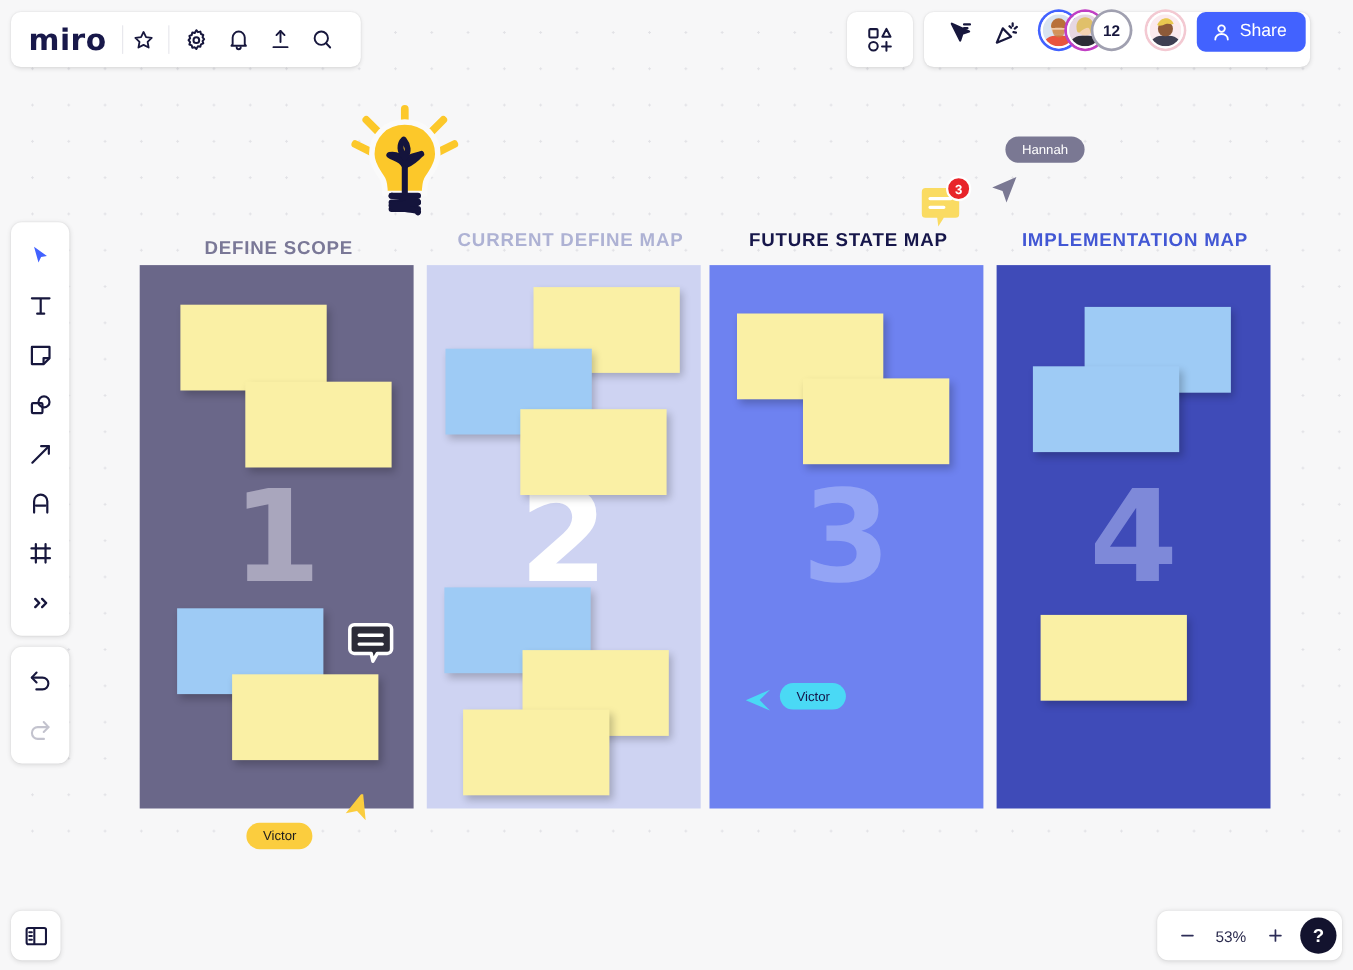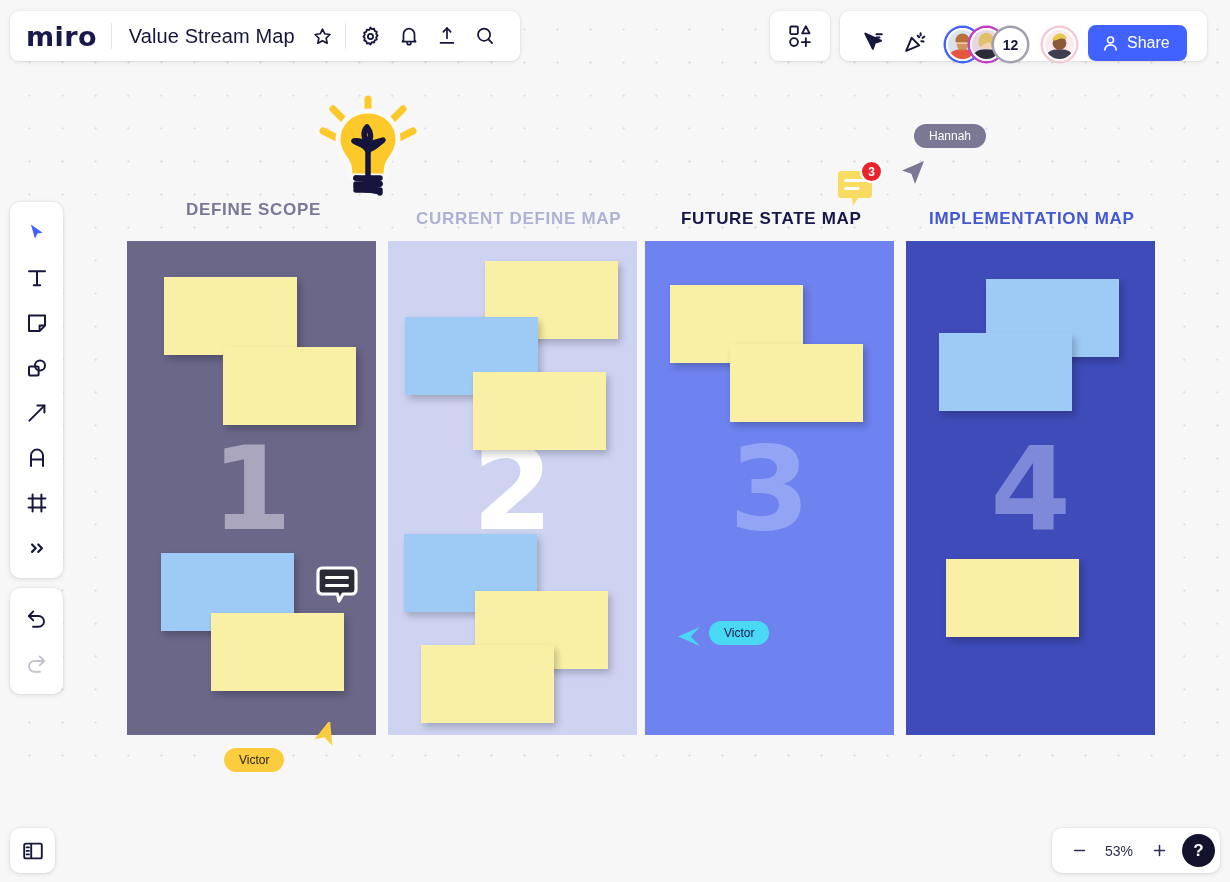--- a/index.html
+++ b/index.html
@@ -44,24 +44,24 @@
 
   .topbar-mid {
     position: absolute; left: 770px; top: 11px; height: 50px; width: 60px;
     display: flex; align-items: center; justify-content: center;
     background: #fff; border-radius: 9px;
     box-shadow: 0 1px 4px rgba(0,0,0,.10), 0 0 0 1px rgba(0,0,0,.02);
     cursor: pointer;
   }
   .topbar-right {
     position: absolute; left: 840px; top: 11px; height: 50px;
-    display: flex; align-items: flex-end; gap: 4px;
+    display: flex; align-items: flex-start; gap: 4px;
     background: #fff; border-radius: 9px;
     box-shadow: 0 1px 4px rgba(0,0,0,.10), 0 0 0 1px rgba(0,0,0,.02);
-    padding: 0 20px 0 14px;
+    padding: 0 4px 0 14px;
   }
   .avatars { display: flex; align-items: center; margin: 0 4px 0 8px; }
   .av {
     width: 33px; height: 33px; border-radius: 50%;
     border: 2.5px solid #fff; margin-left: -9px;
     position: relative; overflow: hidden; cursor: pointer;
     display:flex; align-items:center; justify-content:center;
   }
   .av:first-child { margin-left: 0; }
   .ring-blue  { box-shadow: 0 0 0 2.5px #4262ff; }
@@ -164,21 +164,20 @@
   .cdark { position: absolute; left: 314px; top: 564px; }
 </style>
 </head>
 <body>
 
 <div id="app">
 
   <div class="topbar-left">
     <div class="miro-logo">miro</div>
     <div class="vdiv"></div>
-    <div class="board-title">Value Stream Map</div>
 
     <div class="hicon">
       <svg width="21" height="21" viewBox="0 0 24 24" fill="none" stroke="#17173d" stroke-width="1.9" stroke-linejoin="round">
         <path d="M12 3.5l2.6 5.4 5.9.8-4.3 4.1 1.1 5.9L12 16.9 6.7 19.7l1.1-5.9L3.5 9.7l5.9-.8z"></path>
       </svg>
     </div>
 
     <div class="vdiv" style="margin:0 6px 0 3px;"></div>
 
     <div class="hicon">
@@ -371,21 +370,21 @@
   <div class="cpin">
     <svg width="38" height="40" viewBox="0 0 38 40">
       <path d="M2 4.5A3.5 3.5 0 0 1 5.5 1h27A3.5 3.5 0 0 1 36 4.5v20a3.5 3.5 0 0 1-3.5 3.5H22l-5 8-1-8H5.5A3.5 3.5 0 0 1 2 24.5z" fill="#fadb62"></path>
       <g stroke="#fff" stroke-width="3" stroke-linecap="round">
         <path d="M9.5 10.5h19M9.5 18.5h12.5"></path>
       </g>
     </svg>
     <div class="cbadge">3</div>
   </div>
 
-  <div class="col-title" style="left:186px; top:200px; color:#7a7897;">DEFINE SCOPE</div>
+  <div class="col-title" style="left:186px; top:216px; color:#7a7897;">DEFINE SCOPE</div>
   <div class="col-title" style="left:416px; top:209px; color:#aeb2d4;">CURRENT DEFINE MAP</div>
   <div class="col-title" style="left:681px; top:209px; color:#16164a;">FUTURE STATE MAP</div>
   <div class="col-title" style="left:929px; top:209px; color:#4257d4;">IMPLEMENTATION MAP</div>
 
   <div class="col" style="left:127px; background:#6a6789;">
     <div class="bignum" style="top:190px; color:#a9a6bd;">1</div>
     <div class="note yellow" style="left:37px;  top:36px;  width:133px; height:78px;"></div>
     <div class="note yellow" style="left:96px;  top:106px; width:133px; height:78px;"></div>
     <div class="note blue" style="left:34px;  top:312px; width:133px; height:78px;"></div>
     <div class="note yellow" style="left:84px;  top:372px; width:133px; height:78px;"></div>

